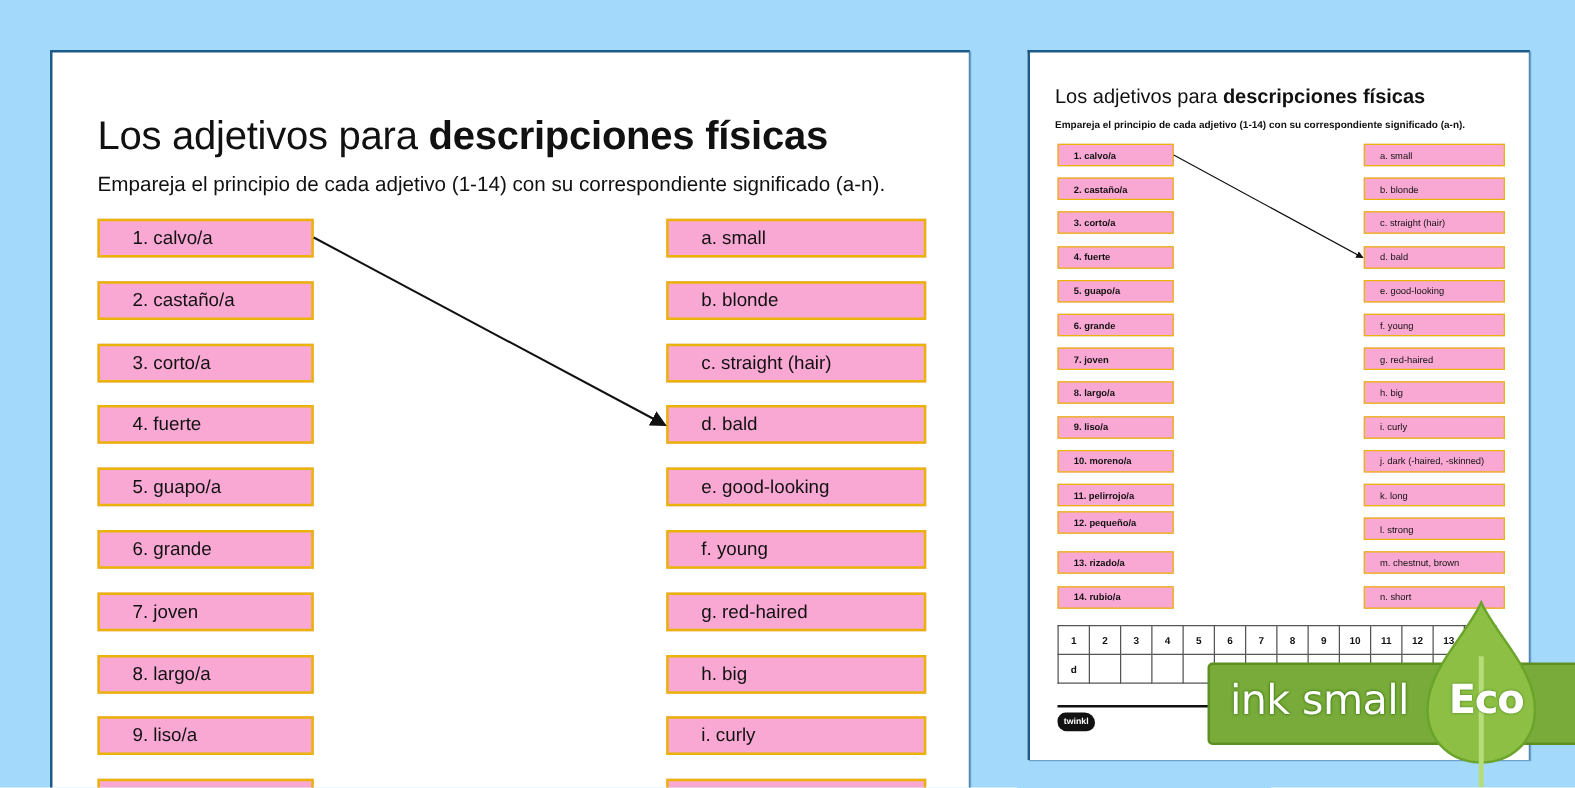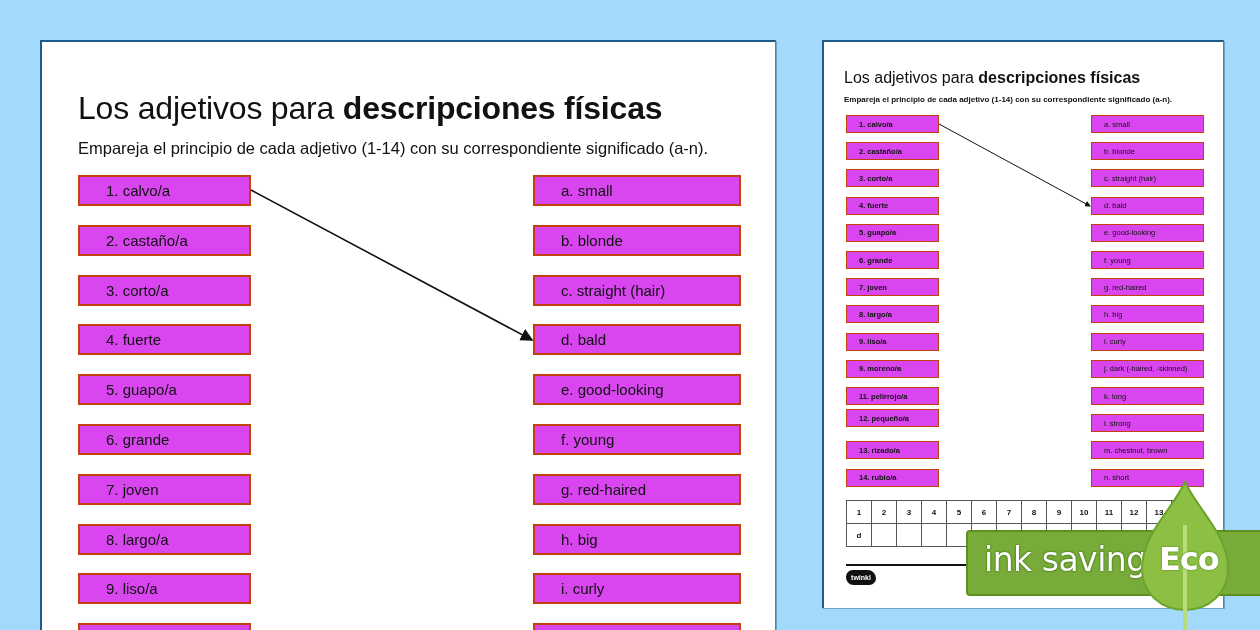--- a/index.html
+++ b/index.html
@@ -14,21 +14,21 @@
     border-right:1px solid #4b86b5;
     box-shadow:1px 1px 0 #6fa3cc;
     overflow:hidden;
   }
   
   #big { left:40px; top:40px; width:733px; height:600px; }
   #big .title { position:absolute; left:36px; top:48px; font-size:32px; color:#111; white-space:nowrap; letter-spacing:-0.2px; }
   #big .title b { font-weight:bold; }
   #big .instr { position:absolute; left:36px; top:97px; font-size:16.5px; color:#111; white-space:nowrap; }
   .box {
-    position:absolute; border:2px solid #c2410c; background:#d946ef; box-sizing:border-box;
+    position:absolute; border:2px solid #eab308; background:#f9a8d4; box-sizing:border-box;
     display:flex; align-items:center; color:#111; white-space:nowrap;
   }
   #big .box { height:31px; font-size:15px; }
   #big .lbox { left:36px; width:173px; padding-left:26px; }
   #big .rbox { left:491px; width:208px; padding-left:26px; }
   #big svg.arrow { position:absolute; left:0; top:0; }
 
   
   #small { left:822px; top:40px; width:399px; height:566px; }
   #small .title { position:absolute; left:20px; top:27px; font-size:16px; color:#111; white-space:nowrap; }
@@ -112,21 +112,21 @@
   <div id="small-left">
       <div class="box lbox" style="top: 73px;">1.  calvo/a</div>
       <div class="box lbox" style="top: 100.2px;">2.  castaño/a</div>
       <div class="box lbox" style="top: 127.4px;">3.  corto/a</div>
       <div class="box lbox" style="top: 154.6px;">4.  fuerte</div>
       <div class="box lbox" style="top: 181.8px;">5.  guapo/a</div>
       <div class="box lbox" style="top: 209px;">6.  grande</div>
       <div class="box lbox" style="top: 236.2px;">7.  joven</div>
       <div class="box lbox" style="top: 263.4px;">8.  largo/a</div>
       <div class="box lbox" style="top: 290.6px;">9.  liso/a</div>
-      <div class="box lbox" style="top: 317.8px;">9.  moreno/a</div>
+      <div class="box lbox" style="top: 317.8px;">10.  moreno/a</div>
       <div class="box lbox" style="top: 345px; text-align: right;">11.  pelirrojo/a</div>
       <div class="box lbox" style="top: 367px;">12.  pequeño/a</div>
       <div class="box lbox" style="top: 399.4px;">13.  rizado/a</div>
       <div class="box lbox" style="top: 426.6px;">14.  rubio/a</div>
     </div>
   <div id="small-right">
       <div class="box rbox" style="top: 73px;">a.  small</div>
       <div class="box rbox" style="top: 100.2px;">b.  blonde</div>
       <div class="box rbox" style="top: 127.4px;">c.  straight (hair)</div>
       <div class="box rbox" style="top: 154.6px;">d.  bald</div>
@@ -185,18 +185,18 @@
           <td></td>
           <td></td>
         </tr>
   </tbody>
     </table>
   <div class="footer-line"></div>
   <div class="logo">twinkl</div>
 </div>
 
 <div class="eco-bar"></div>
-<div class="eco-text">ink saving</div>
+<div class="eco-text">ink small</div>
 <svg class="drop" width="90" height="150">
   <path d="M45,2 C58,30 88,55 88,88 C88,114 68,130 45,130 C22,130 2,114 2,88 C2,55 32,30 45,2 Z" fill="#8dbf45" stroke="#6aa42a" stroke-width="2"></path>
   <line x1="45" y1="45" x2="45" y2="150" stroke="#b7dd7a" stroke-width="4"></line>
 </svg>
 <div class="eco-label">Eco</div>
 
 </body></html>

